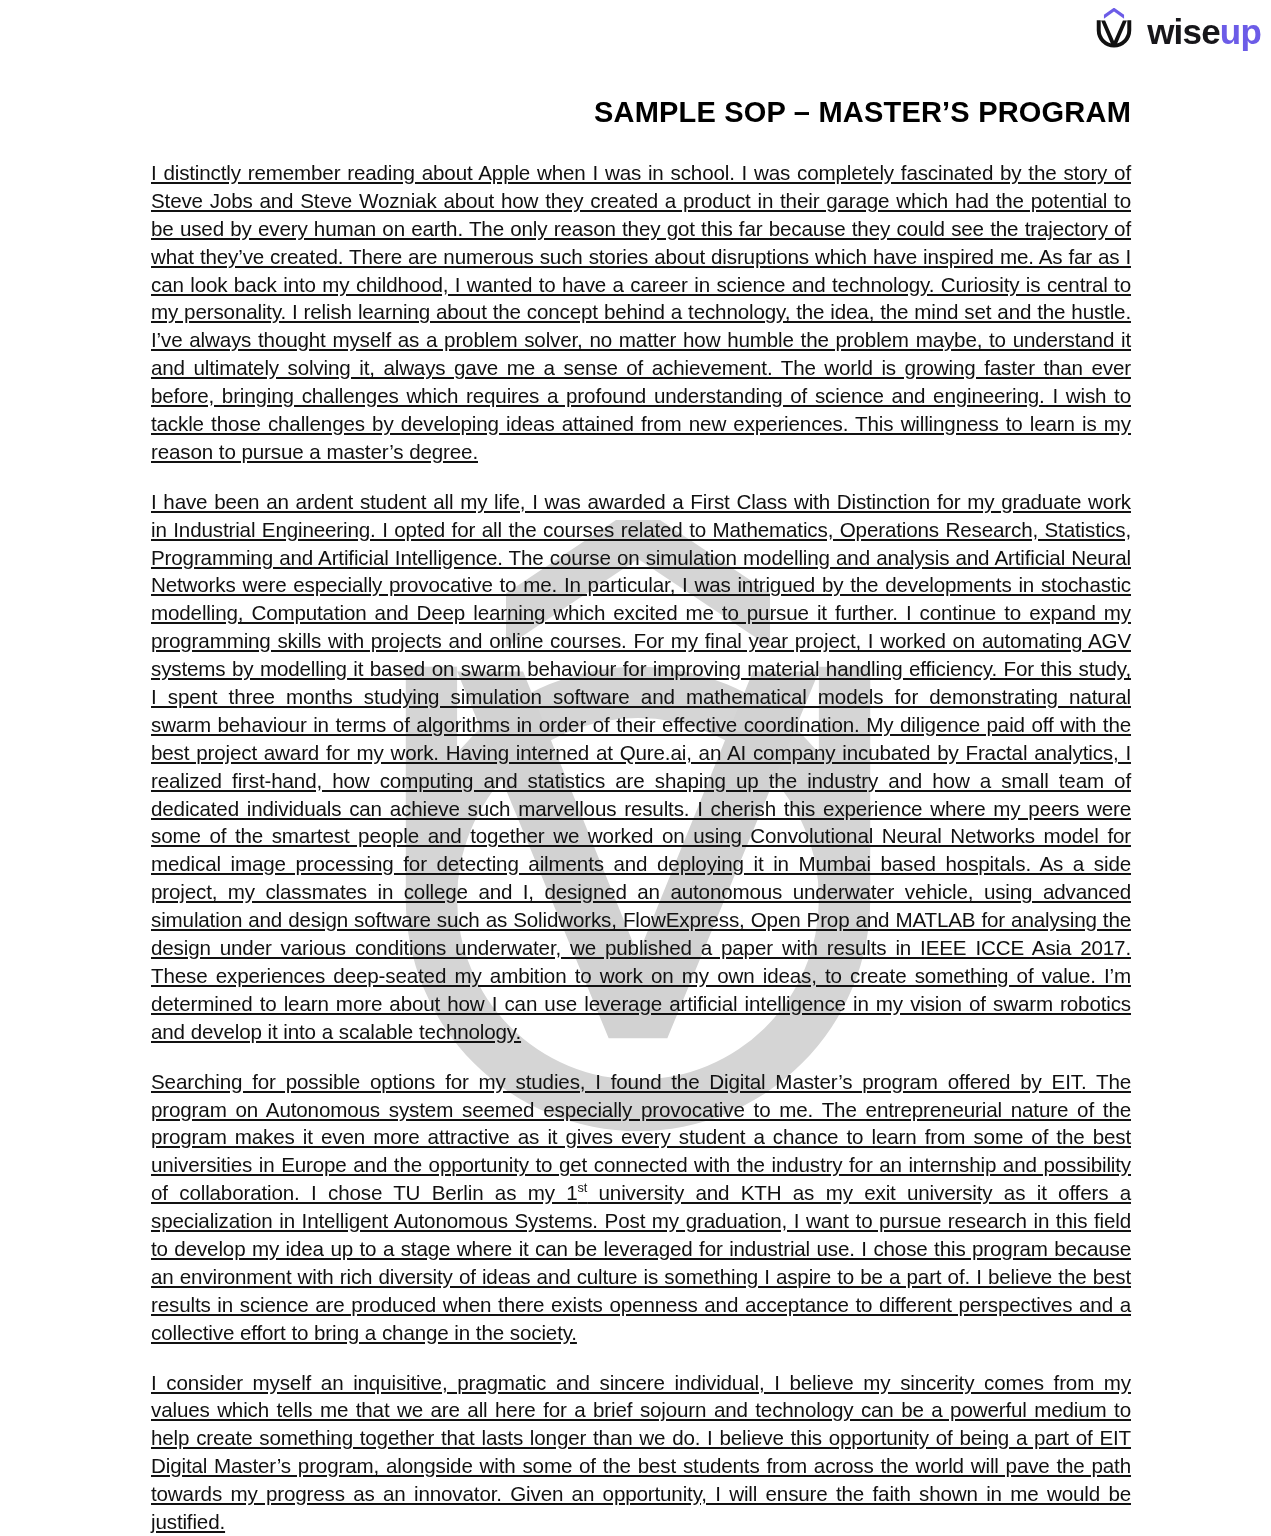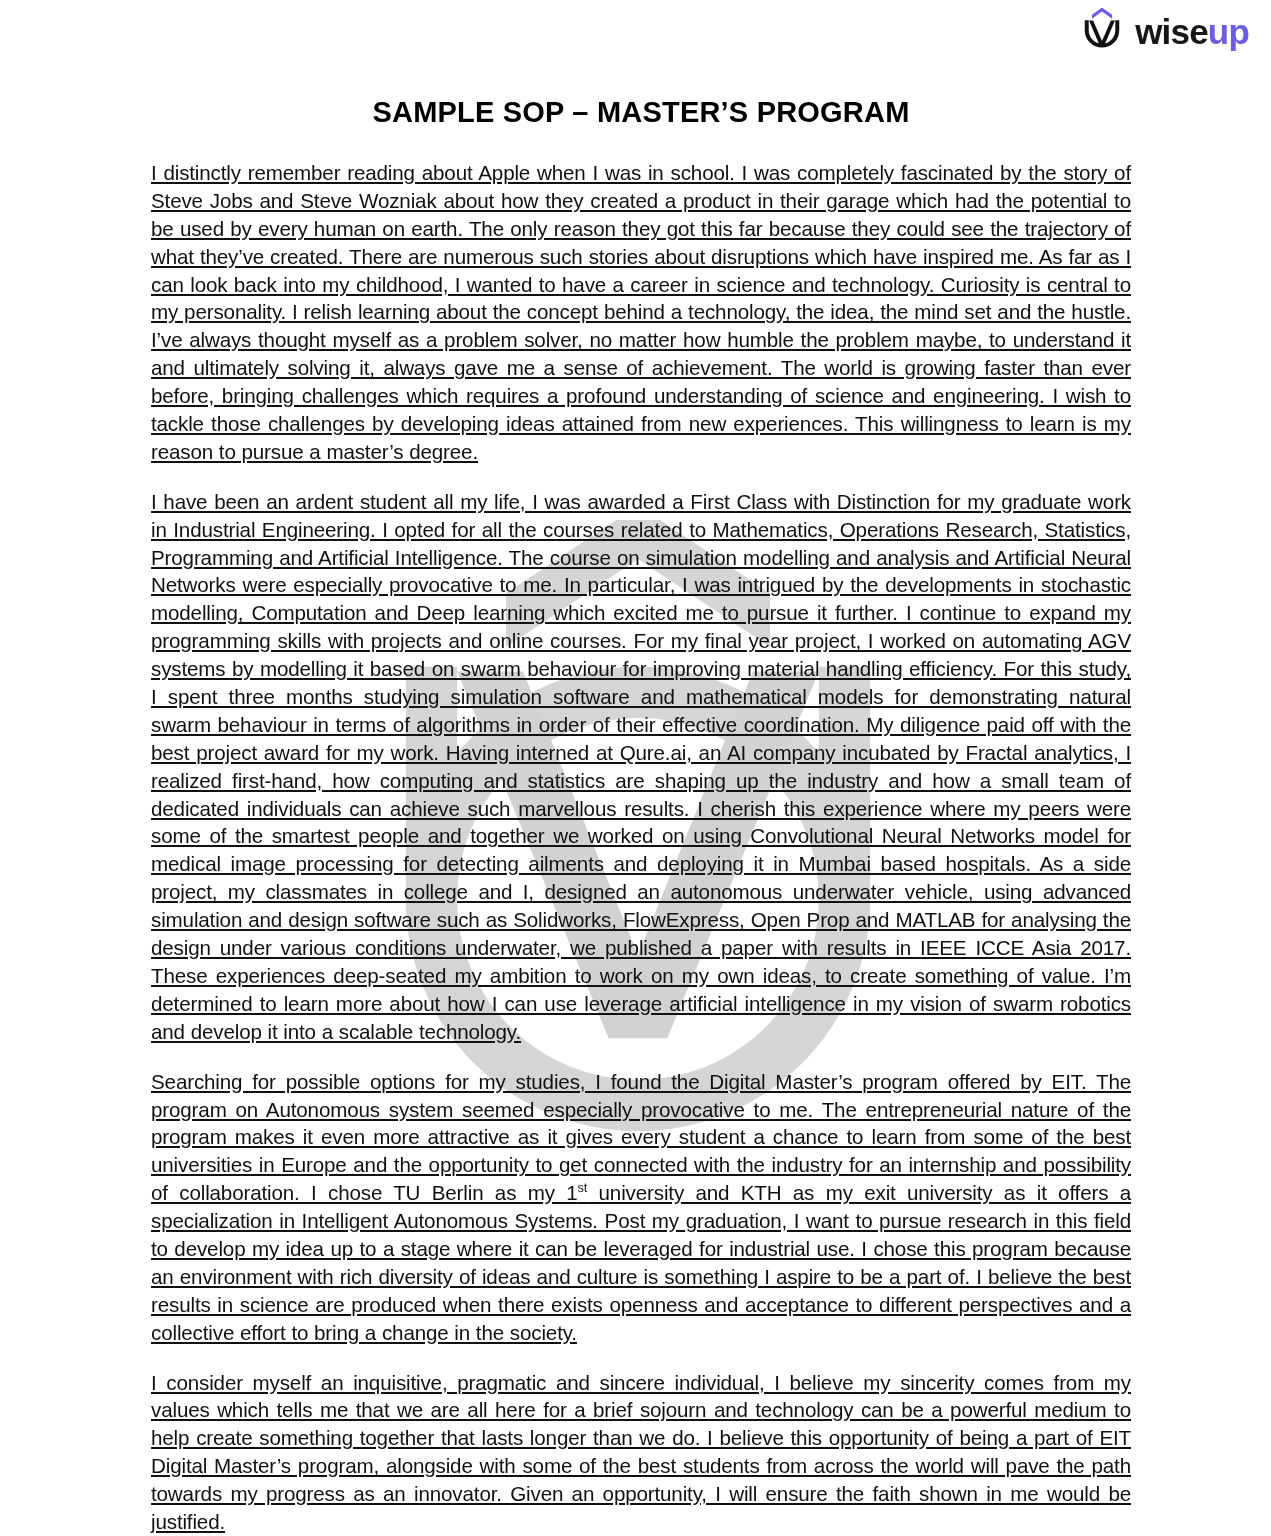--- a/index.html
+++ b/index.html
@@ -30,21 +30,21 @@
     opacity: 1;
     pointer-events: none;
     z-index: 0;
   }
   #watermark svg { display: block; width: 100%; height: 100%; }
 
   
   #brand-header {
     position: absolute;
     top: 8px;
-    right: 22px;
+    right: 10px;
     display: flex;
     align-items: center;
     gap: 10px;
     z-index: 3;
   }
   #brand-mark { width: 46px; height: 46px; display:block; }
   #brand-wordmark {
     font-size: 35px;
     font-weight: 700;
     letter-spacing: -0.8px;
@@ -55,21 +55,21 @@
   #brand-wordmark .w2 { color: #6c5ce7; }
 
   
   #doc {
     position: relative;
     z-index: 2;
     padding: 96px 140px 0 151px;
     box-sizing: border-box;
   }
   #doc-title {
-    text-align: center;
+    text-align: right;
     font-size: 29px;
     font-weight: 700;
     letter-spacing: 0.2px;
     margin: 0 0 30px 0;
     color: #000;
   }
   .para {
     font-size: 20.6px;
     line-height: 1.355;
     text-align: justify;

